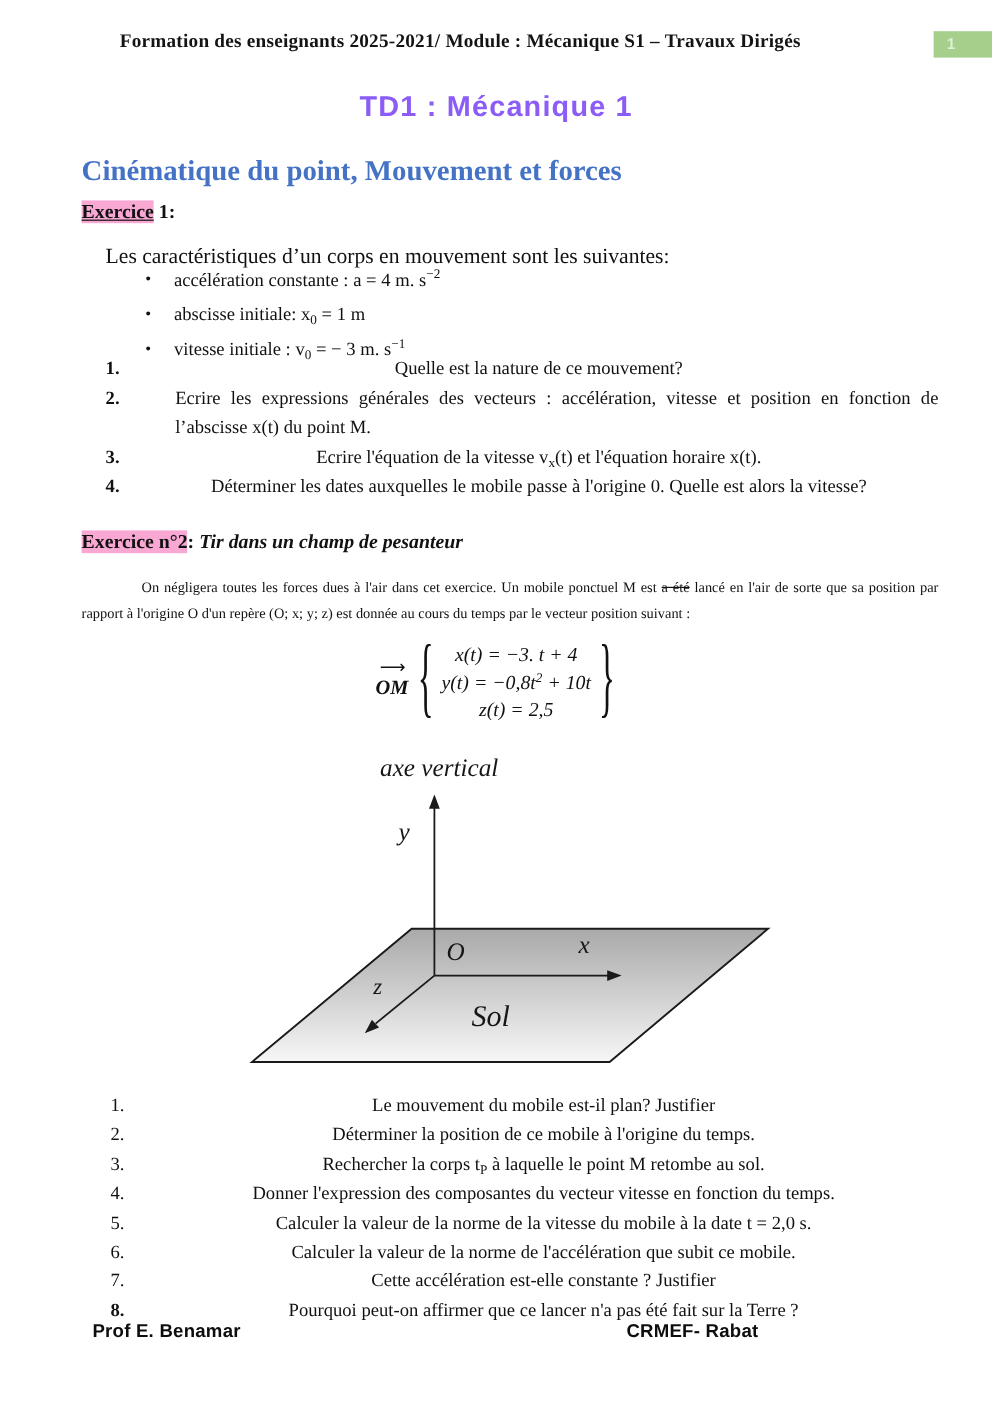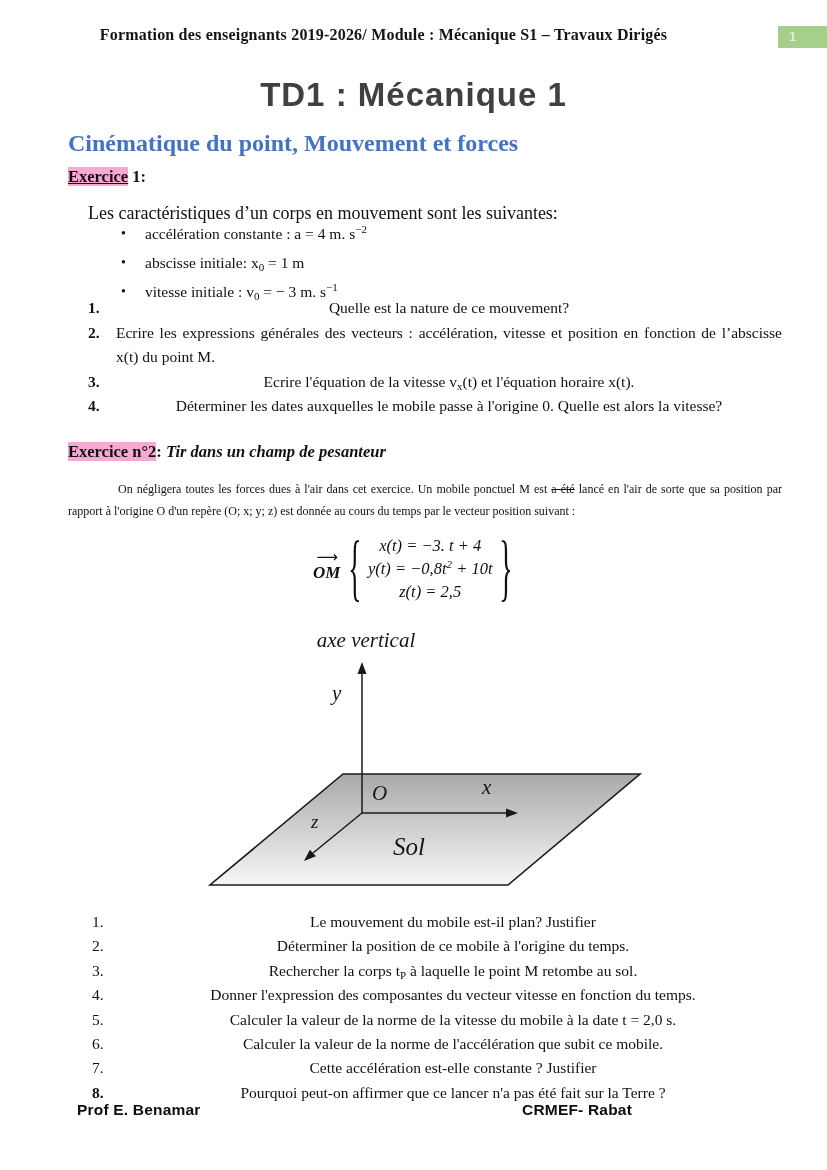--- a/index.html
+++ b/index.html
@@ -34,23 +34,23 @@
     line-height: 22px;
     padding-left: 11px;
   }
   
   .doc-title {
     position: absolute;
     top: 76px; left: 0; right: 0;
     text-align: center;
     font-family: "Liberation Sans", sans-serif;
     font-weight: bold;
-    font-size: 33px;
+    font-size: 24px;
     letter-spacing: 1px;
-    color: #404040;
+    color: #8b5cf6;
   }
   
   .section-heading {
     position: absolute;
     top: 130px; left: 68px;
     font-size: 24px; font-weight: bold;
     color: #4472c4;
   }
   
   .ex1-label { position: absolute; top: 167px; left: 68px; font-size: 16.5px; font-weight: bold; }
@@ -79,21 +79,21 @@
   }
   .qlist2 {
     position: absolute;
     top: 910px; left: 92px; width: 694px;
     font-size: 15.5px; line-height: 24.4px;
   }
   .qitem { display: flex; align-items: flex-start; }
   .qnum { flex: 0 0 28px; }
   .qnum.bold { font-weight: bold; }
   .qtxt { flex: 1; text-align: center; }
-  .qtxt.just { text-align: justify; }
+  .qtxt.just { text-align: justify; margin-left: 30px; }
   
   .para2 {
     position: absolute;
     top: 478px; left: 68px; width: 714px;
     font-size: 12px; line-height: 22.4px;
     text-align: justify;
     text-indent: 50px;
   }
   .strike { text-decoration: line-through; }
   
@@ -121,21 +121,21 @@
     color: #0d0d0d;
   }
   .footer-author { left: 77px; }
   .footer-inst { left: 522px; }
 </style>
 </head>
 <body>
 
 <div class="page">
 
-  <div class="header-title">Formation des enseignants 2019-2026/ Module : Mécanique S1 – Travaux Dirigés</div>
+  <div class="header-title">Formation des enseignants 2025-2021/ Module : Mécanique S1 – Travaux Dirigés</div>
   <div class="page-badge">1</div>
 
   <div class="doc-title">TD1 : Mécanique 1</div>
 
   <div class="section-heading">Cinématique du point, Mouvement et forces</div>
 
   <div class="ex1-label"><span class="hl ul">Exercice</span><span> 1:</span></div>
 
   <div class="intro">Les caractéristiques d’un corps en mouvement sont les suivantes:</div>
 

